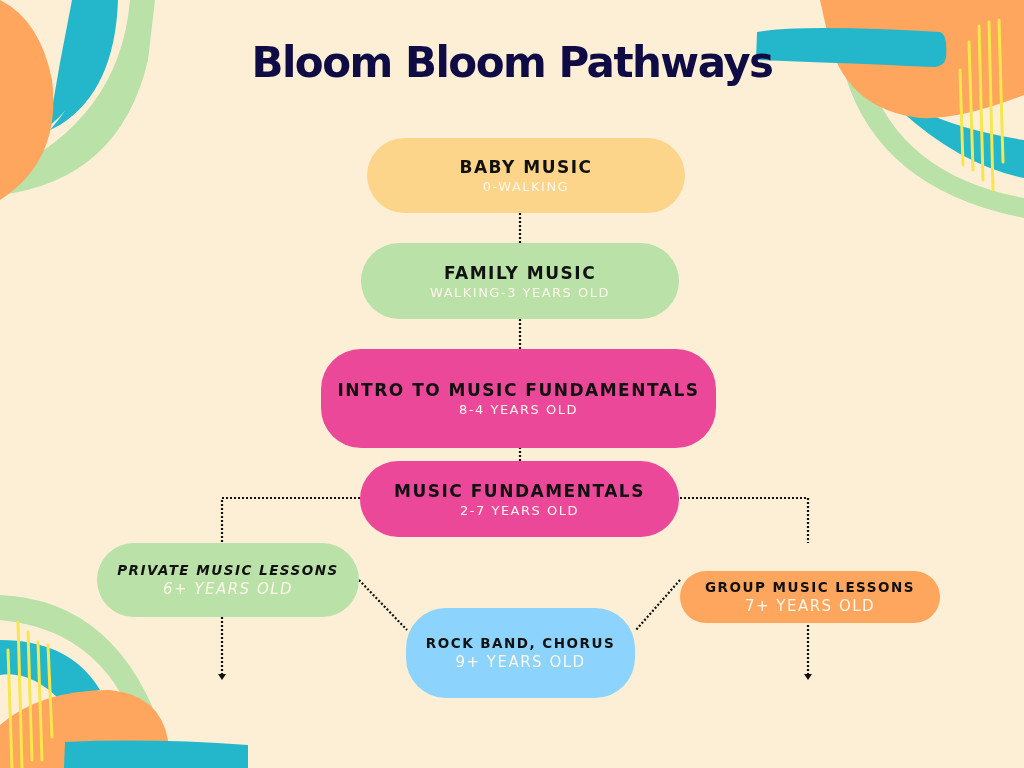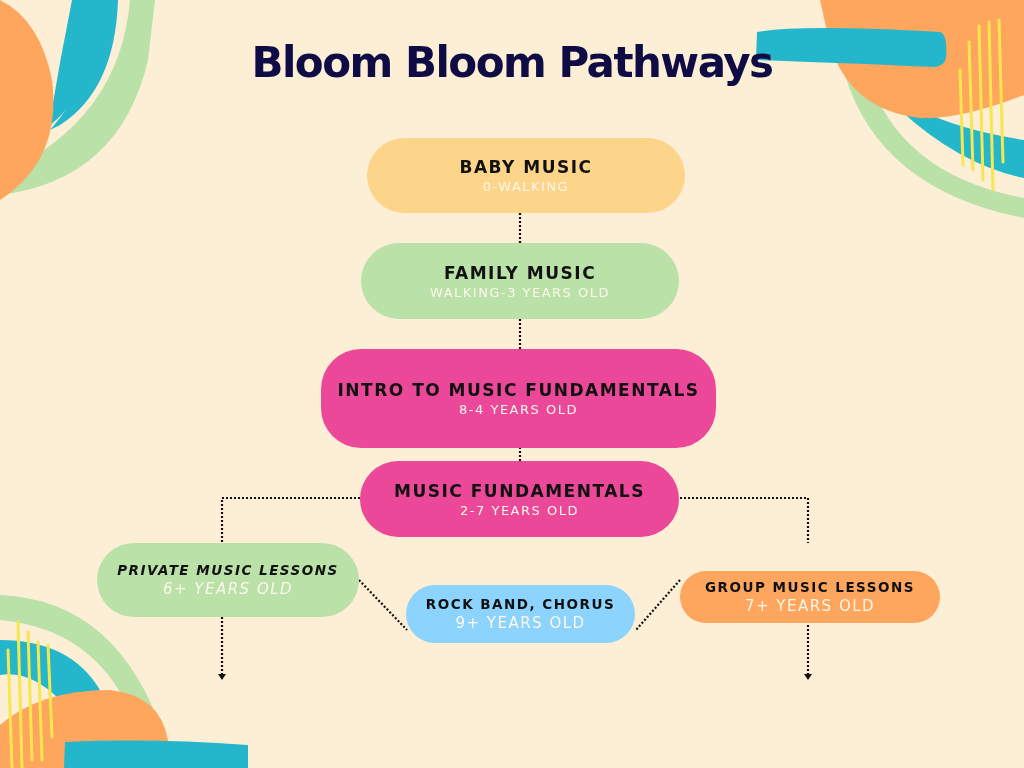--- a/index.html
+++ b/index.html
@@ -114,21 +114,21 @@
 <div class="node big" style="left:360px; top:461px; width:319px; height:76px; background:#ec4899;">
   <div class="name">MUSIC FUNDAMENTALS</div>
   <div class="age">2-7 YEARS OLD</div>
 </div>
 
 <div class="node small" style="left:97px; top:543px; width:262px; height:74px; background:#b9e1a8;font-style:italic;">
   <div class="name">PRIVATE MUSIC LESSONS</div>
   <div class="age">6+ YEARS OLD</div>
 </div>
 
-<div class="node small" style="left:406px; top:585px; width:229px; height:58px; background:#8cd3fd;">
+<div class="node small" style="left:406px; top:608px; width:229px; height:90px; background:#8cd3fd;">
   <div class="name">ROCK BAND, CHORUS</div>
   <div class="age">9+ YEARS OLD</div>
 </div>
 
 <div class="node small" style="left:680px; top:543px; width:260px; height:52px; background:#fea55e;margin-top:28px;">
   <div class="name">GROUP MUSIC LESSONS</div>
   <div class="age" style="font-weight:normal;">7+ YEARS OLD</div>
 </div>
 
 </body></html>

